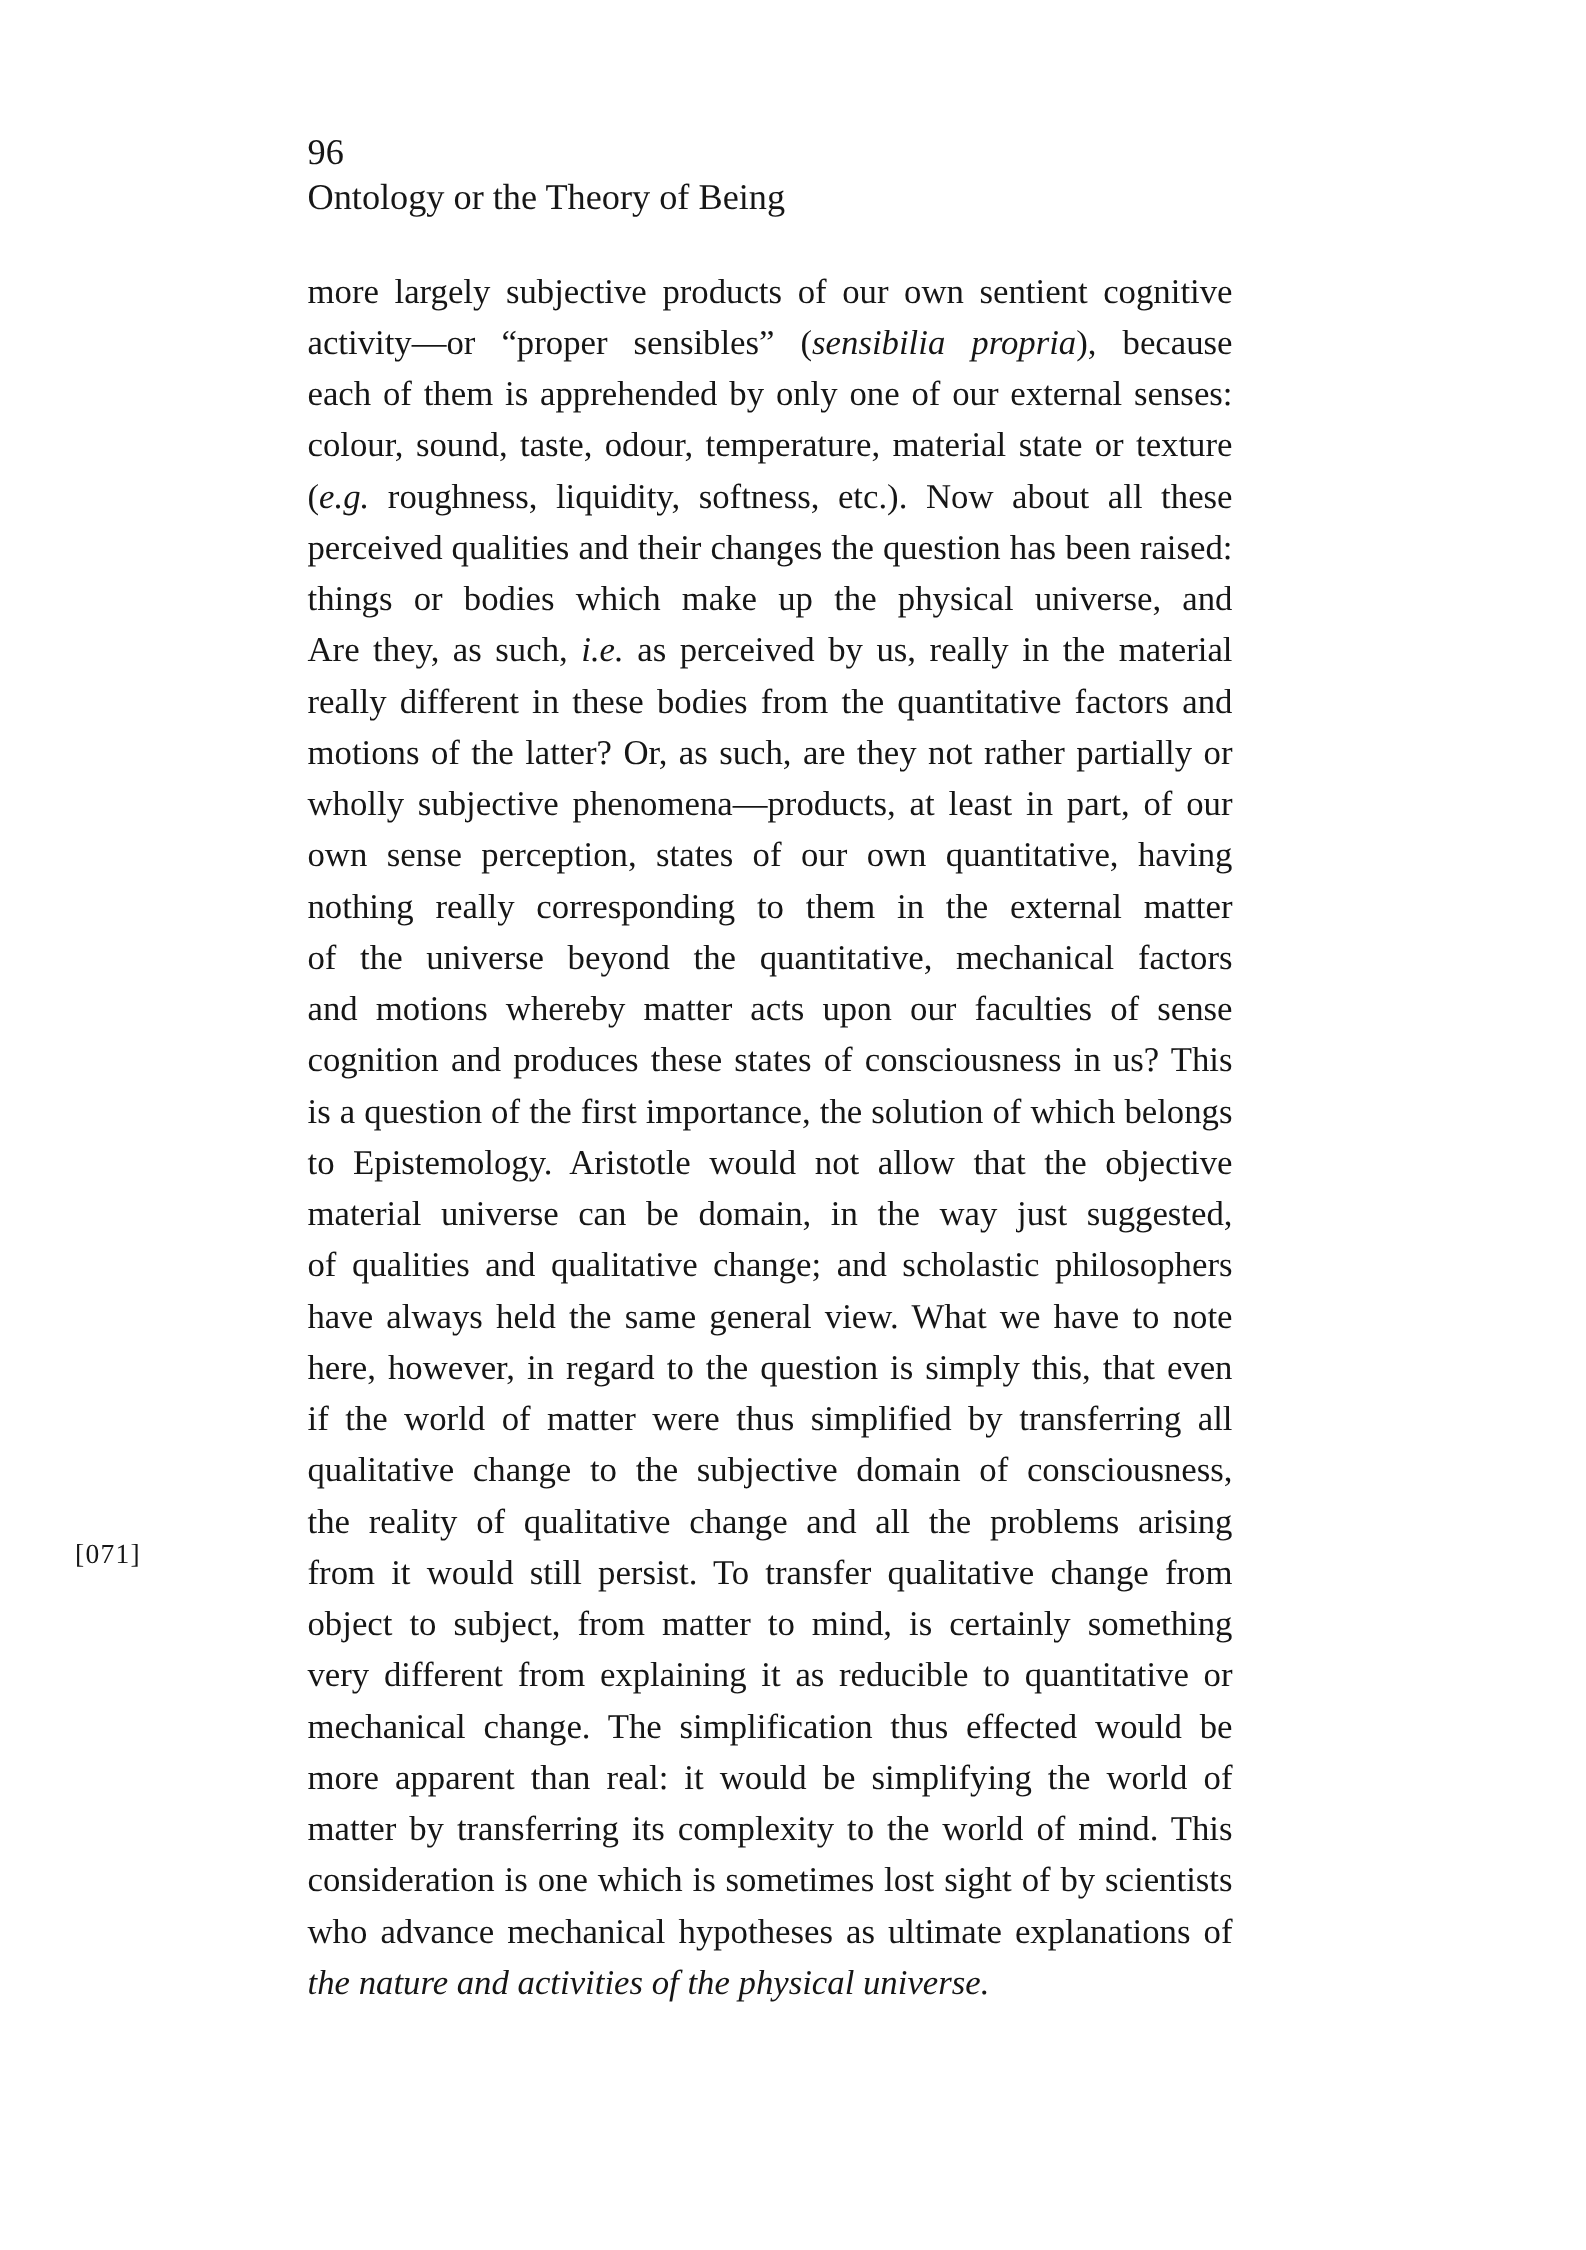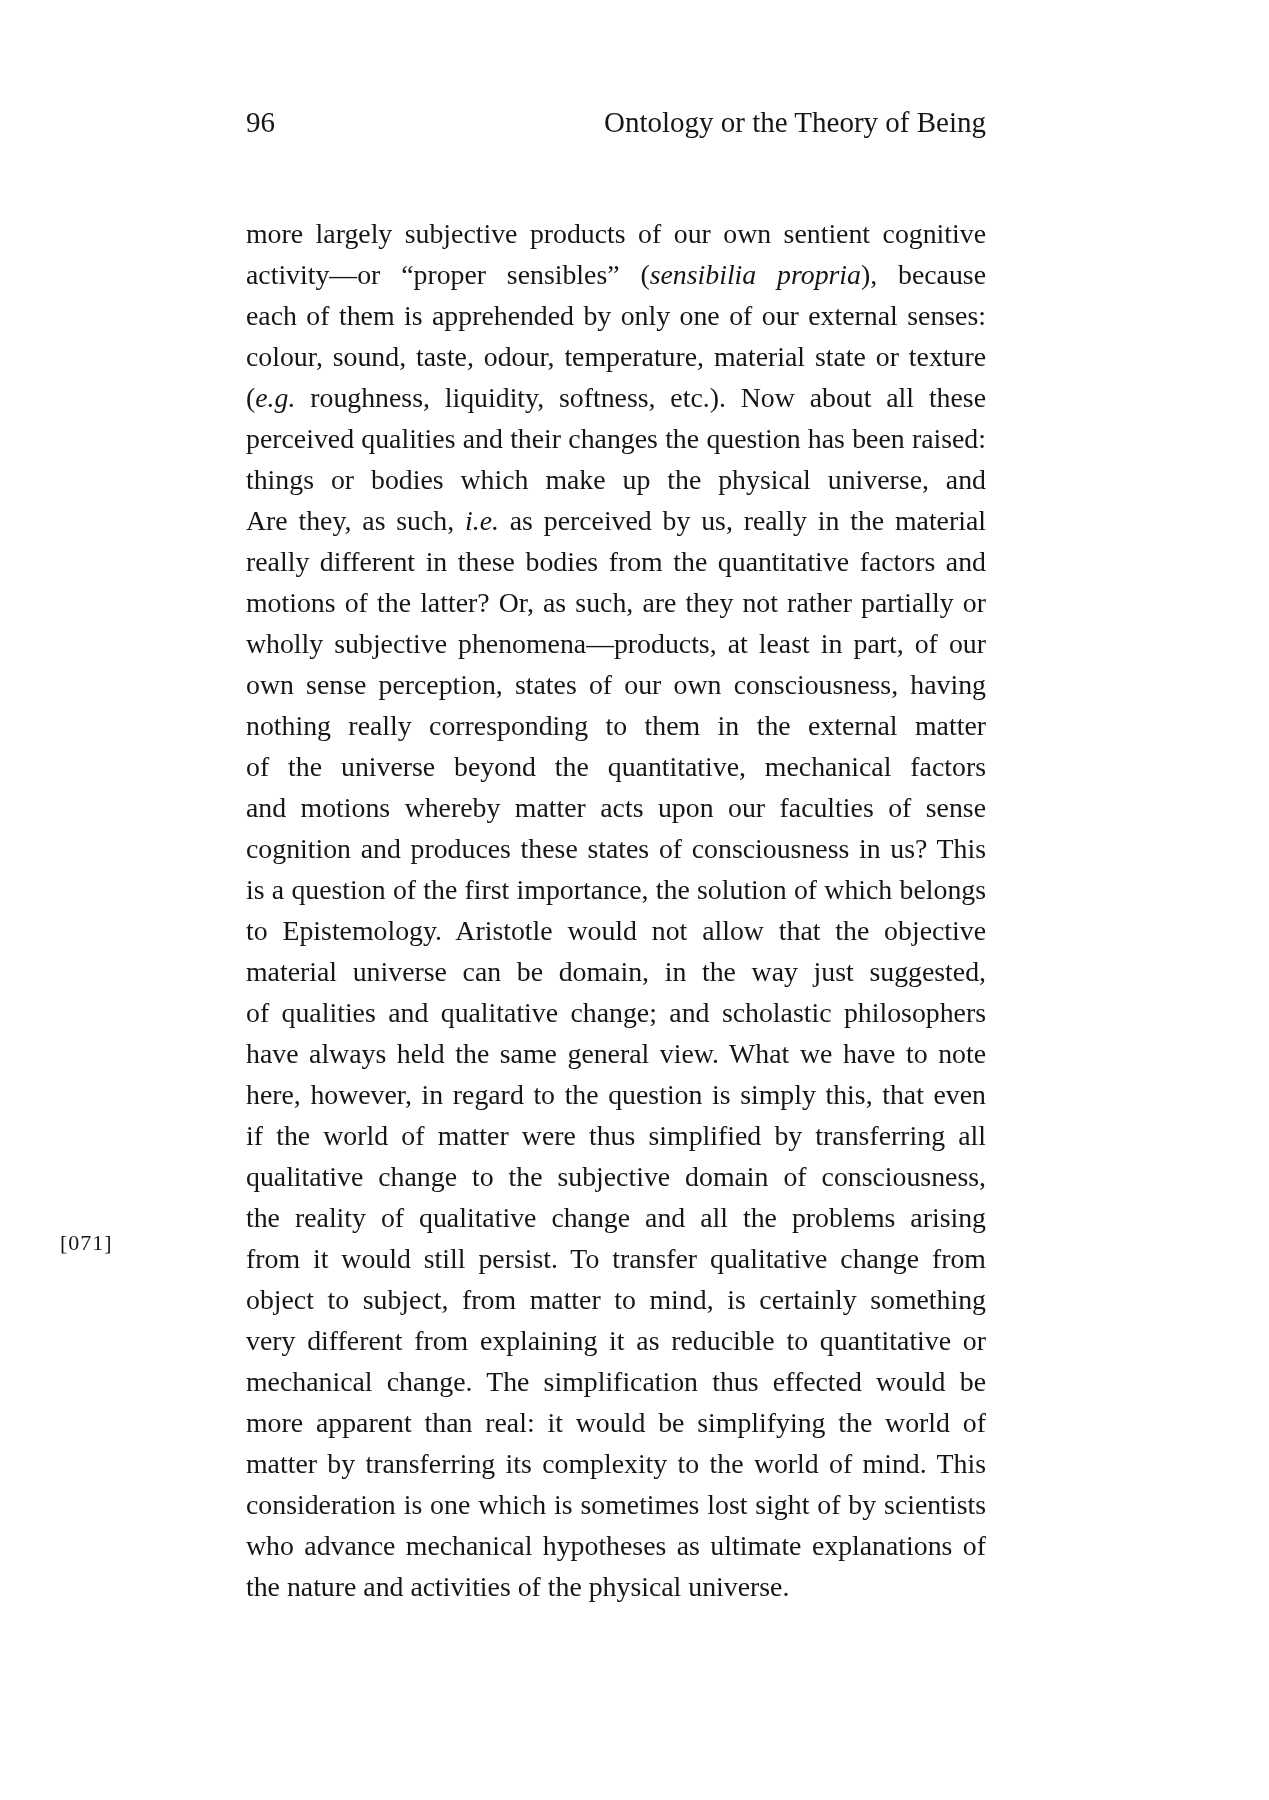--- a/index.html
+++ b/index.html
@@ -19,40 +19,42 @@
   .header {
     position: absolute;
     left: 246px;
     top: 104px;
     width: 740px;
     display: flex;
     justify-content: space-between;
     align-items: baseline;
     font-size: 29px;
     line-height: 36px;
+    flex-direction: column;
   }
   .para {
     position: absolute;
     left: 246px;
     top: 197px;
     width: 740px;
     font-size: 28px; 
   }
   .para .line {
     line-height: 41px;
     height: 41px;
     overflow: visible;
   }
   .para.justified .line {
     text-align: justify;
     text-align-last: justify;
   }
   .para.justified .line.last {
     text-align: left;
     text-align-last: left;
+    font-style: italic;
   }
   .it { font-style: italic; }
   .margin-note {
     position: absolute;
     left: 60px;
     top: 1222px;
     line-height: 41px;
     font-size: 22px;
     letter-spacing: 1px;
   }
@@ -74,21 +76,21 @@
       <div class="line"><span>activity—or “proper sensibles” (</span><span class="it">sensibilia propria</span><span>), because</span></div>
       <div class="line"><span>each of them is apprehended by only one of our external senses:</span></div>
       <div class="line"><span>colour, sound, taste, odour, temperature, material state or texture</span></div>
       <div class="line"><span>(</span><span class="it">e.g.</span><span> roughness, liquidity, softness, etc.). Now about all these</span></div>
       <div class="line"><span>perceived qualities and their changes the question has been raised:</span></div>
       <div class="line"><span>things or bodies which make up the physical universe, and</span></div>
       <div class="line"><span>Are they, as such, </span><span class="it">i.e.</span><span> as perceived by us, really in the material</span></div>
       <div class="line"><span>really different in these bodies from the quantitative factors and</span></div>
       <div class="line"><span>motions of the latter? Or, as such, are they not rather partially or</span></div>
       <div class="line"><span>wholly subjective phenomena—products, at least in part, of our</span></div>
-      <div class="line"><span>own sense perception, states of our own consciousness, having</span></div>
+      <div class="line"><span>own sense perception, states of our own quantitative, having</span></div>
       <div class="line"><span>nothing really corresponding to them in the external matter</span></div>
       <div class="line"><span>of the universe beyond the quantitative, mechanical factors</span></div>
       <div class="line"><span>and motions whereby matter acts upon our faculties of sense</span></div>
       <div class="line"><span>cognition and produces these states of consciousness in us? This</span></div>
       <div class="line"><span>is a question of the first importance, the solution of which belongs</span></div>
       <div class="line"><span>to Epistemology. Aristotle would not allow that the objective</span></div>
       <div class="line"><span>material universe can be domain, in the way just suggested,</span></div>
       <div class="line"><span>of qualities and qualitative change; and scholastic philosophers</span></div>
       <div class="line"><span>have always held the same general view. What we have to note</span></div>
       <div class="line"><span>here, however, in regard to the question is simply this, that even</span></div>

